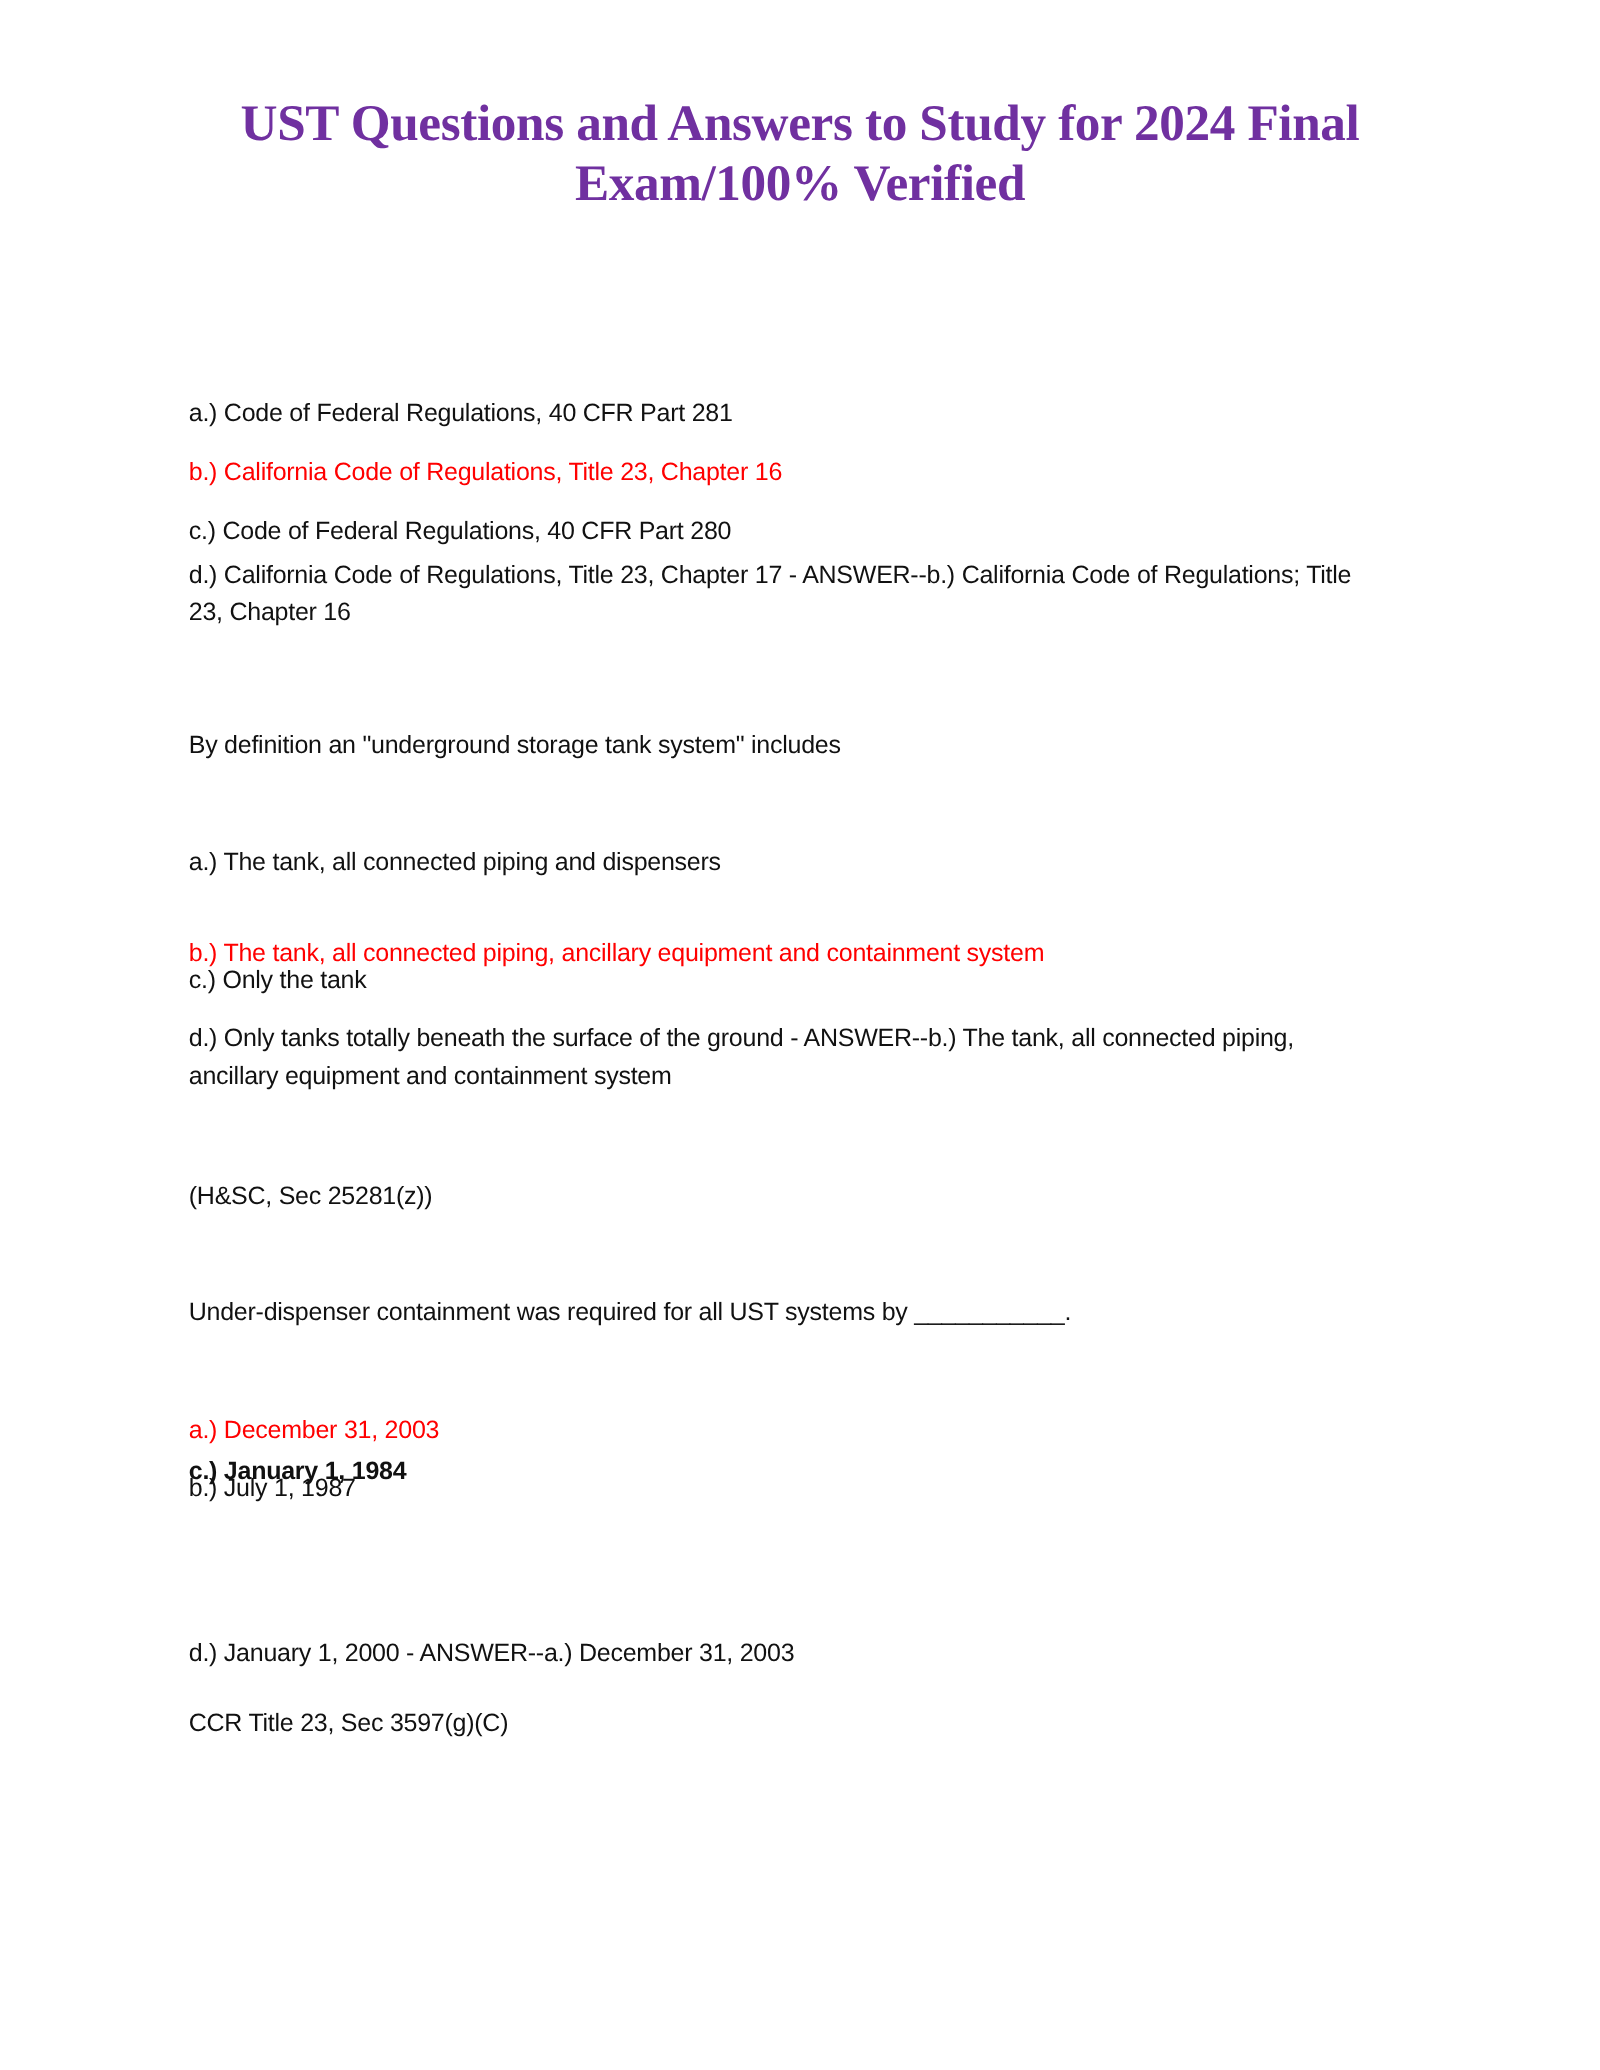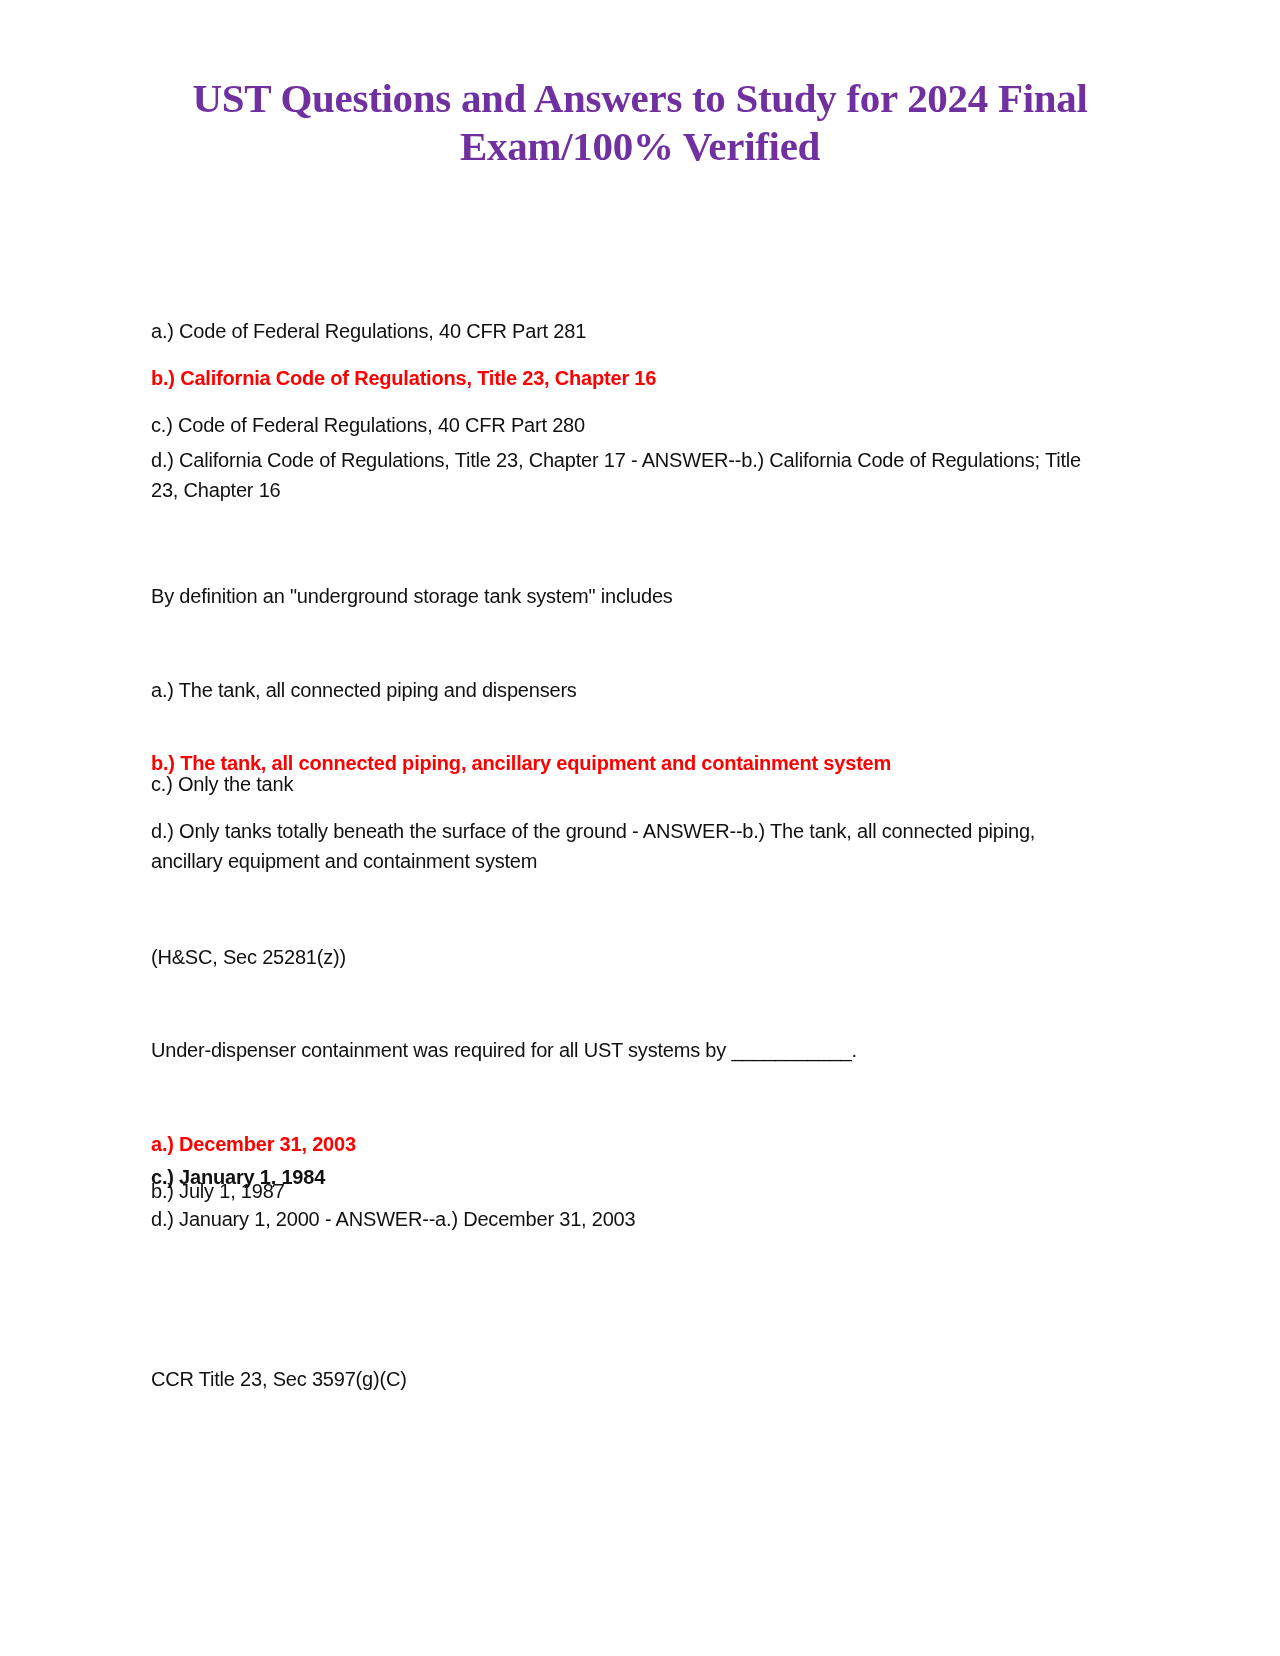--- a/index.html
+++ b/index.html
@@ -40,21 +40,21 @@
       font-size: 20px;
       line-height: 30px;
       white-space: nowrap;
       letter-spacing: -0.2px;
     }
     .line.wrap {
       white-space: normal;
       width: 960px;
     }
     .correct {
-      font-weight: bold;
+      font-weight: normal;
     }
   </style>
 </head>
 <body>
 
 <div class="page">
 
   <div class="title" style="color:#7030A0;">UST Questions and Answers to Study for 2024 Final Exam/100% Verified</div>
 
   <div class="line" style="top:316px;">a.) Code of Federal Regulations, 40 CFR Part 281</div>
@@ -66,16 +66,16 @@
   <div class="line" style="top:675px;">a.) The tank, all connected piping and dispensers</div>
   <div class="line correct" style="top:748px; color:#FF0000;">b.) The tank, all connected piping, ancillary equipment and containment system</div>
   <div class="line" style="top:769px;">c.) Only the tank</div>
   <div class="line wrap" style="top:816px;">d.) Only tanks totally beneath the surface of the ground - ANSWER--b.) The tank, all connected piping, ancillary equipment and containment system</div>
   <div class="line" style="top:942px;">(H&amp;SC, Sec 25281(z))</div>
 
   <div class="line" style="top:1035px;">Under-dispenser containment was required for all UST systems by ___________.</div>
   <div class="line correct" style="top:1129px; color:#FF0000;">a.) December 31, 2003</div>
   <div class="line" style="top:1176px;">b.) July 1, 1987</div>
   <div class="line" style="top:1162px;font-weight:bold;">c.) January 1, 1984</div>
-  <div class="line" style="top:1204px;">d.) January 1, 2000 - ANSWER--a.) December 31, 2003</div>
+  <div class="line" style="top:1308px;">d.) January 1, 2000 - ANSWER--a.) December 31, 2003</div>
   <div class="line" style="top:1364px;">CCR Title 23, Sec 3597(g)(C)</div>
 
 </div>
 
 </body></html>

